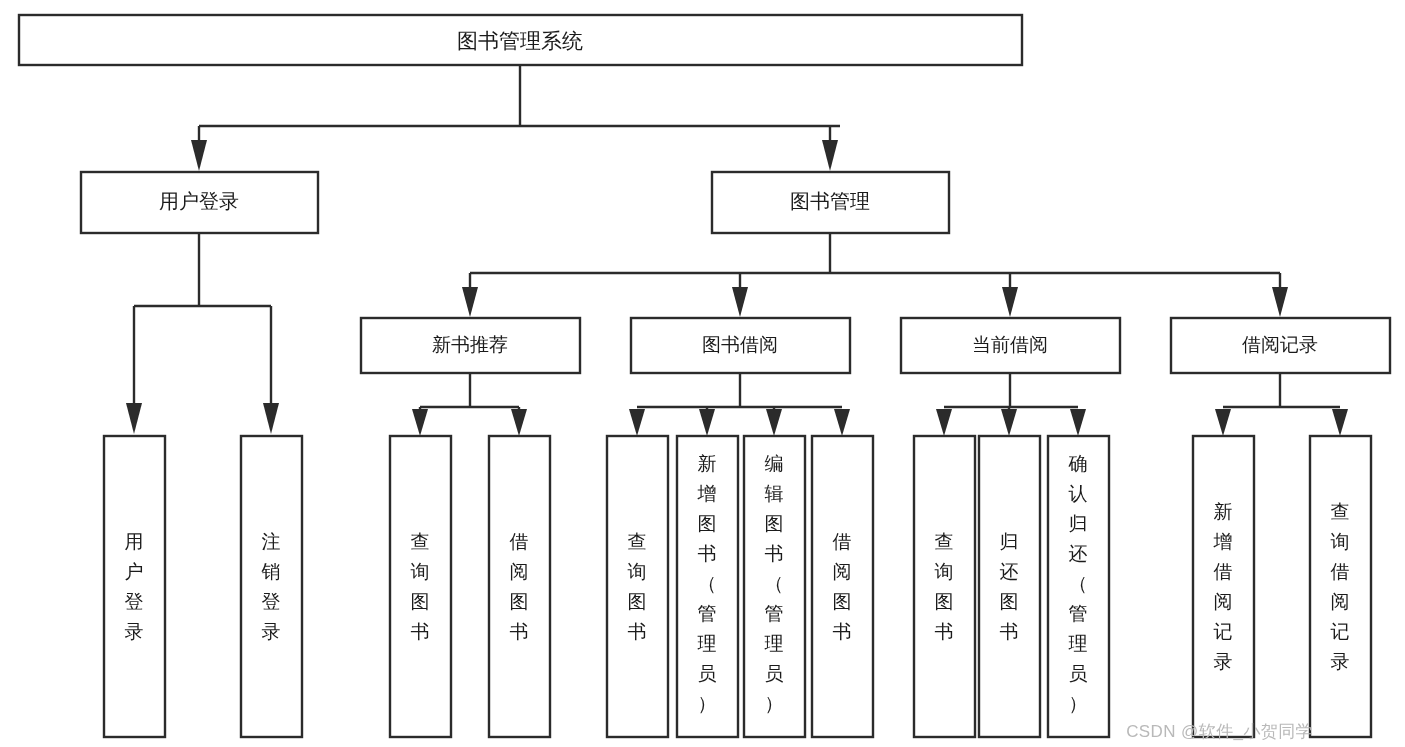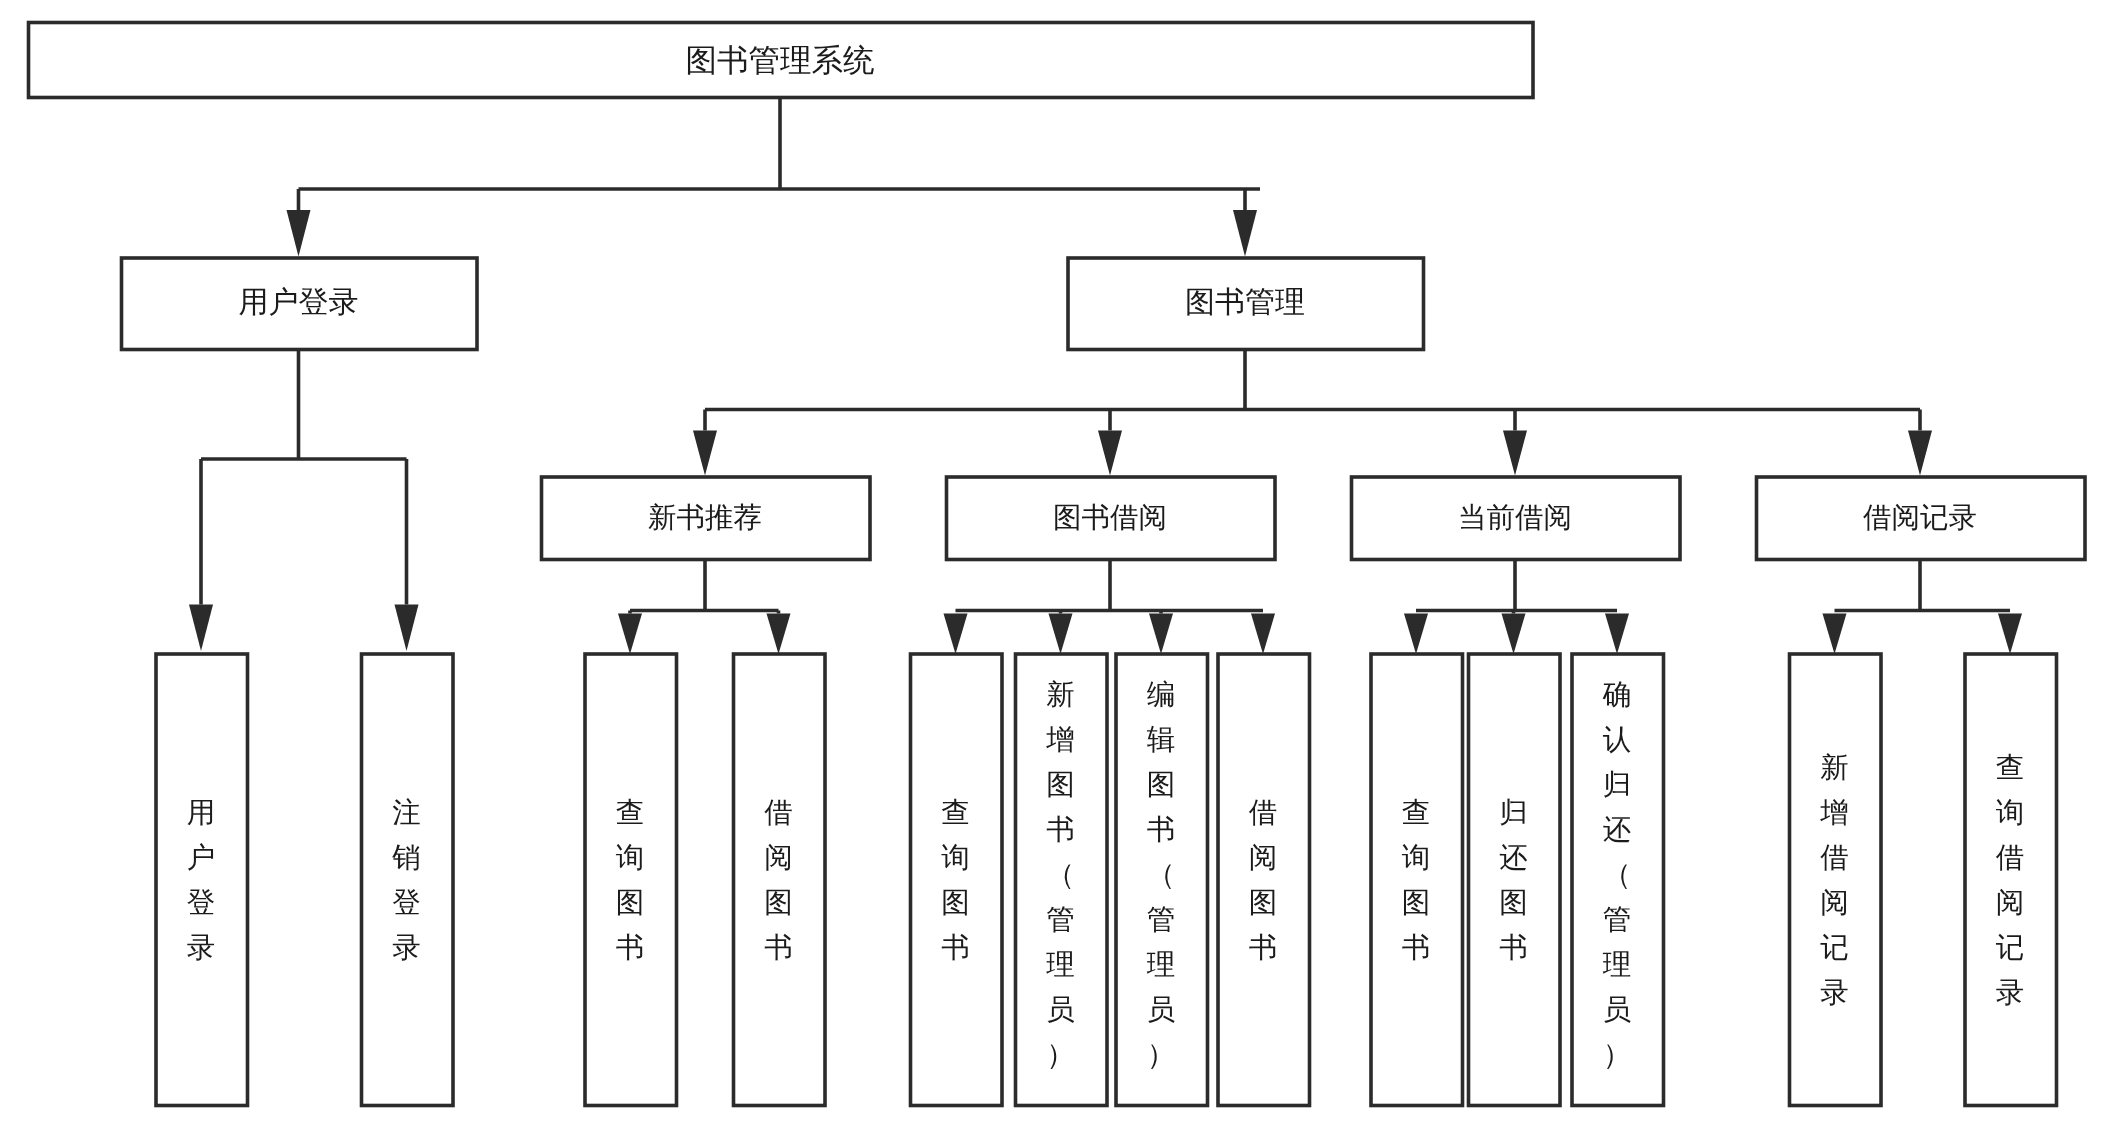--- a/index.html
+++ b/index.html
@@ -219,13 +219,14 @@
       <rect class="node-box" x="1193" y="436" width="61" height="301"></rect>
       <text class="leaf-label" x="1223" y="0"><tspan x="1223" y="518.10">新</tspan><tspan x="1223" y="548.10">增</tspan><tspan x="1223" y="578.10">借</tspan><tspan x="1223" y="608.10">阅</tspan><tspan x="1223" y="638.10">记</tspan><tspan x="1223" y="668.10">录</tspan></text>
     </g>
     <g>
       <rect class="node-box" x="1310" y="436" width="61" height="301"></rect>
       <text class="leaf-label" x="1340" y="0"><tspan x="1340" y="518.10">查</tspan><tspan x="1340" y="548.10">询</tspan><tspan x="1340" y="578.10">借</tspan><tspan x="1340" y="608.10">阅</tspan><tspan x="1340" y="638.10">记</tspan><tspan x="1340" y="668.10">录</tspan></text>
     </g>
 
   </svg>
 
+  <div class="watermark">CSDN @软件_小贺同学</div>
 </div>
 
 </body></html>

